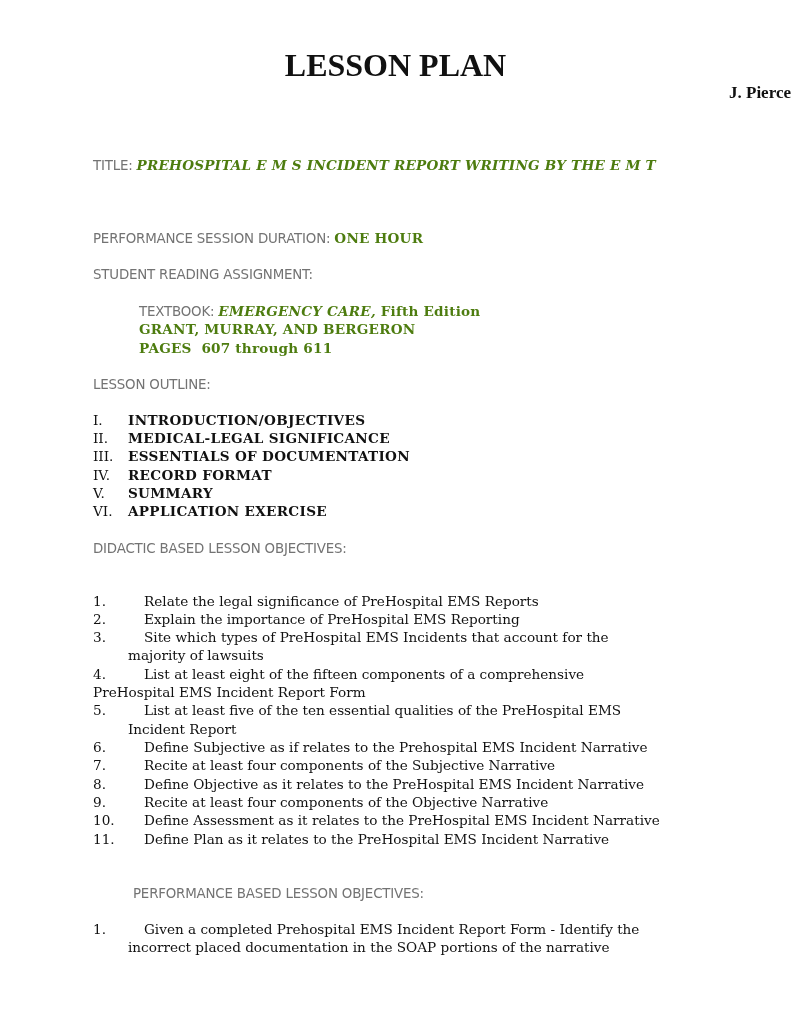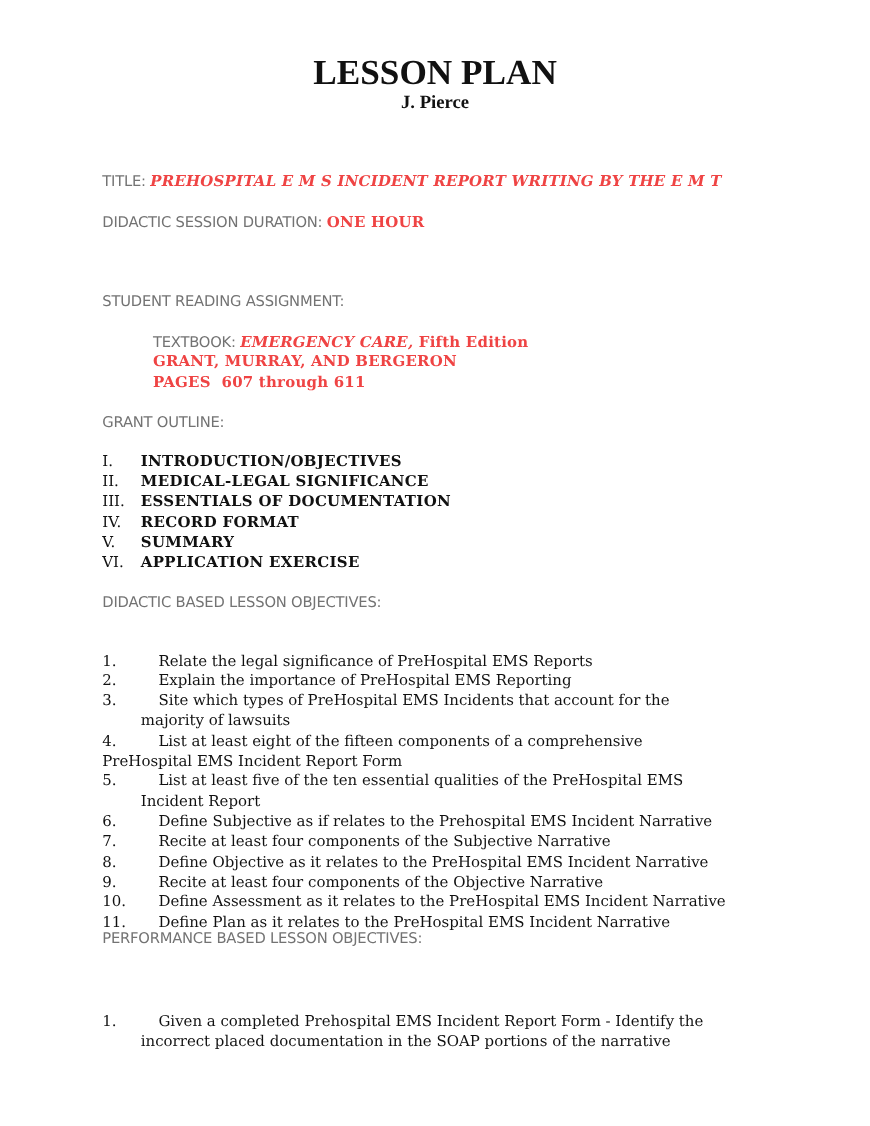--- a/index.html
+++ b/index.html
@@ -28,21 +28,21 @@
       font-family: "Liberation Serif", "DejaVu Serif", serif;
       font-weight: bold;
       font-size: 32px;
       line-height: 40px;
       letter-spacing: 0px;
     }
     .author {
       position: absolute;
       left: 0; width: 791px;
       top: 83px;
-      text-align: center;
+      text-align: right;
       font-family: "Liberation Serif", "DejaVu Serif", serif;
       font-weight: bold;
       font-size: 17px;
       line-height: 20px;
     }
     .line {
       position: absolute;
       left: 93px;
       white-space: nowrap;
       font-size: 14.5px;
@@ -54,21 +54,21 @@
       font-size: 13.4px;
       letter-spacing: -0.2px;
       color: #737373;
     }
     .italic { font-style: italic; }
     .val {
       font-family: "DejaVu Serif", "Liberation Serif", serif;
       font-weight: bold;
       font-size: 13.6px;
       letter-spacing: 0.2px;
-      color: #ef4444;
+      color: #4d7c0f;
     }
     .indent { left: 139px; }
     .outline-item {
       position: absolute;
       left: 93px;
       white-space: nowrap;
       height: 18px;
       line-height: 18px;
     }
     .outline-num {
@@ -118,41 +118,41 @@
 
 <div class="page">
 
   <div class="title">LESSON PLAN</div>
   <div class="author">J. Pierce</div>
 
   <div class="line" style="top:156px;">
     <span class="sans">TITLE: </span><span class="val italic">PREHOSPITAL E M S INCIDENT REPORT WRITING BY THE E M T</span>
   </div>
 
-  <div class="line" style="top:193px;">
-    <span class="sans">DIDACTIC SESSION DURATION: </span><span class="val">ONE HOUR</span>
-  </div>
-
+
+  <div class="line" style="top:229px;">
+    <span class="sans">PERFORMANCE SESSION DURATION: </span><span class="val">ONE HOUR</span>
+  </div>
 
   <div class="line" style="top:265px;">
     <span class="sans">STUDENT READING ASSIGNMENT:</span>
   </div>
 
   <div class="line indent" style="top:302px;">
     <span class="sans">TEXTBOOK: </span><span class="val italic">EMERGENCY CARE,</span><span class="val"> Fifth Edition</span>
   </div>
   <div class="line indent" style="top:320px;">
     <span class="val">GRANT, MURRAY, AND BERGERON</span>
   </div>
   <div class="line indent" style="top:339px;">
     <span class="val" style="white-space:pre;">PAGES  607 through 611</span>
   </div>
 
   <div class="line" style="top:375px;">
-    <span class="sans">GRANT OUTLINE:</span>
+    <span class="sans">LESSON OUTLINE:</span>
   </div>
 
   <div class="outline-item" style="top:411px;">
     <span class="outline-num">I.</span>
     <span class="outline-label">INTRODUCTION/OBJECTIVES</span>
   </div>
   <div class="outline-item" style="top:429px;">
     <span class="outline-num">II.</span>
     <span class="outline-label">MEDICAL-LEGAL SIGNIFICANCE</span>
   </div>
@@ -224,21 +224,21 @@
   </div>
   <div class="obj" style="top:811px;">
     <span class="num">10.</span>
     <span class="txt">Define Assessment as it relates to the PreHospital EMS Incident Narrative</span>
   </div>
   <div class="obj" style="top:830px;">
     <span class="num">11.</span>
     <span class="txt">Define Plan as it relates to the PreHospital EMS Incident Narrative</span>
   </div>
 
-  <div class="line" style="top:844px;">
+  <div class="line" style="top:884px;margin-left:40px;">
     <span class="sans">PERFORMANCE BASED LESSON OBJECTIVES:</span>
   </div>
 
   <div class="obj" style="top:920px;">
     <span class="num">1.</span>
     <span class="txt">Given a completed Prehospital EMS Incident Report Form - Identify the</span>
   </div>
   <div class="obj" style="top:938px;">
     <span class="cont">incorrect placed documentation in the SOAP portions of the narrative</span>
   </div>

